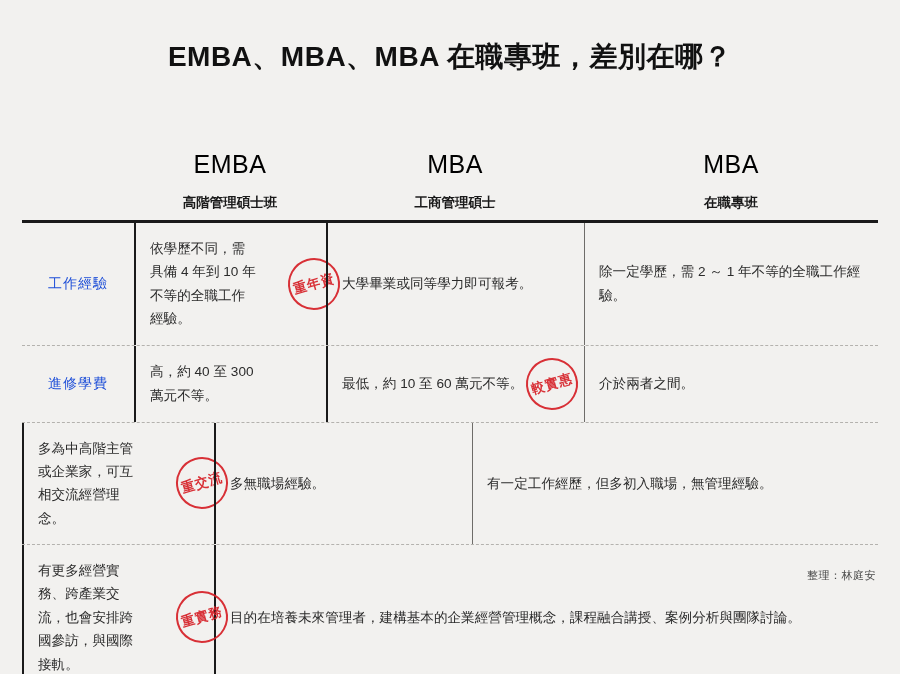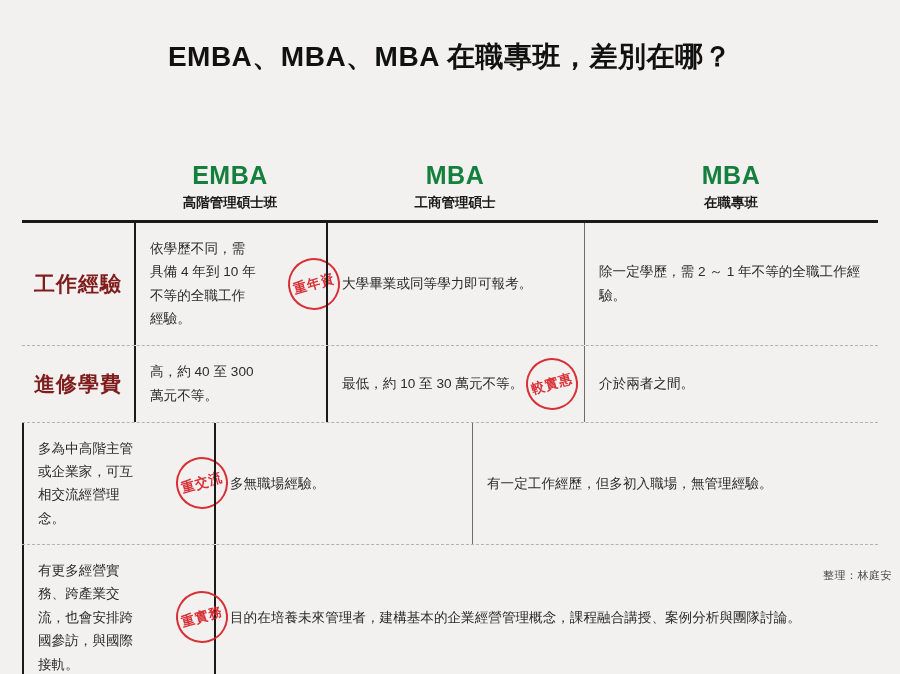--- a/index.html
+++ b/index.html
@@ -58,29 +58,29 @@
   }
   .col-c {
     flex: 1 1 auto;
   }
   .head-cell {
     text-align: center;
     padding-bottom: 6px;
   }
   .head-main {
     font-size: 25px;
-    font-weight: bold;
+    font-weight: normal;
     letter-spacing: 0.5px;
     line-height: 1.25;
-    color: #15803d;
+    color: #000000;
   }
   .head-sub {
     font-size: 13.5px;
     font-weight: bold;
-    margin-top: 3px;
+    margin-top: 14px;
     color: #1a1a1a;
   }
   .rule-top {
     height: 3px;
     background: #1a1a1a;
     margin-top: 2px;
   }
   .rule-bottom {
     height: 4px;
     background: #1a1a1a;
@@ -94,24 +94,24 @@
   }
   .row:last-of-type {
     border-bottom: none;
   }
   .row-label {
     width: 112px;
     flex: 0 0 112px;
     display: flex;
     align-items: center;
     justify-content: center;
-    font-size: 21px;
-    font-weight: bold;
+    font-size: 14px;
+    font-weight: normal;
     letter-spacing: 1px;
-    color: #7f1d1d;
+    color: #1d4ed8;
   }
   .cell {
     position: relative;
     box-sizing: border-box;
     padding: 14px 16px 14px 14px;
     font-size: 13.6px;
     line-height: 1.72;
     color: #2b2b2b;
     display: flex;
     align-items: center;
@@ -176,21 +176,21 @@
   }
   .stamp-b {
     right: 6px;
     top: 50%;
     margin-top: -26px;
   }
   
   .credit {
     position: absolute;
     top: 568px;
-    right: 8px;
+    right: 24px;
     font-size: 11px;
     color: #4a4a4a;
     letter-spacing: 0.5px;
     text-align: center;
   }
 </style>
 </head>
 <body>
 
 <div class="page">
@@ -232,21 +232,21 @@
         <span>除一定學歷，需 2 ～ 1 年不等的全職工作經驗。</span>
       </div>
     </div>
 
     <div class="row">
       <div class="row-label">進修學費</div>
       <div class="cell cell-a">
         <span>高，約 40 至 300 萬元不等。</span>
       </div>
       <div class="cell cell-b with-stamp">
-        <span>最低，約 10 至 30 萬元不等。</span>
+        <span>最低，約 10 至 60 萬元不等。</span>
         <div class="stamp stamp-b">
           <span>較實惠</span>
         </div>
       </div>
       <div class="cell cell-c">
         <span>介於兩者之間。</span>
       </div>
     </div>
 
     <div class="row">

